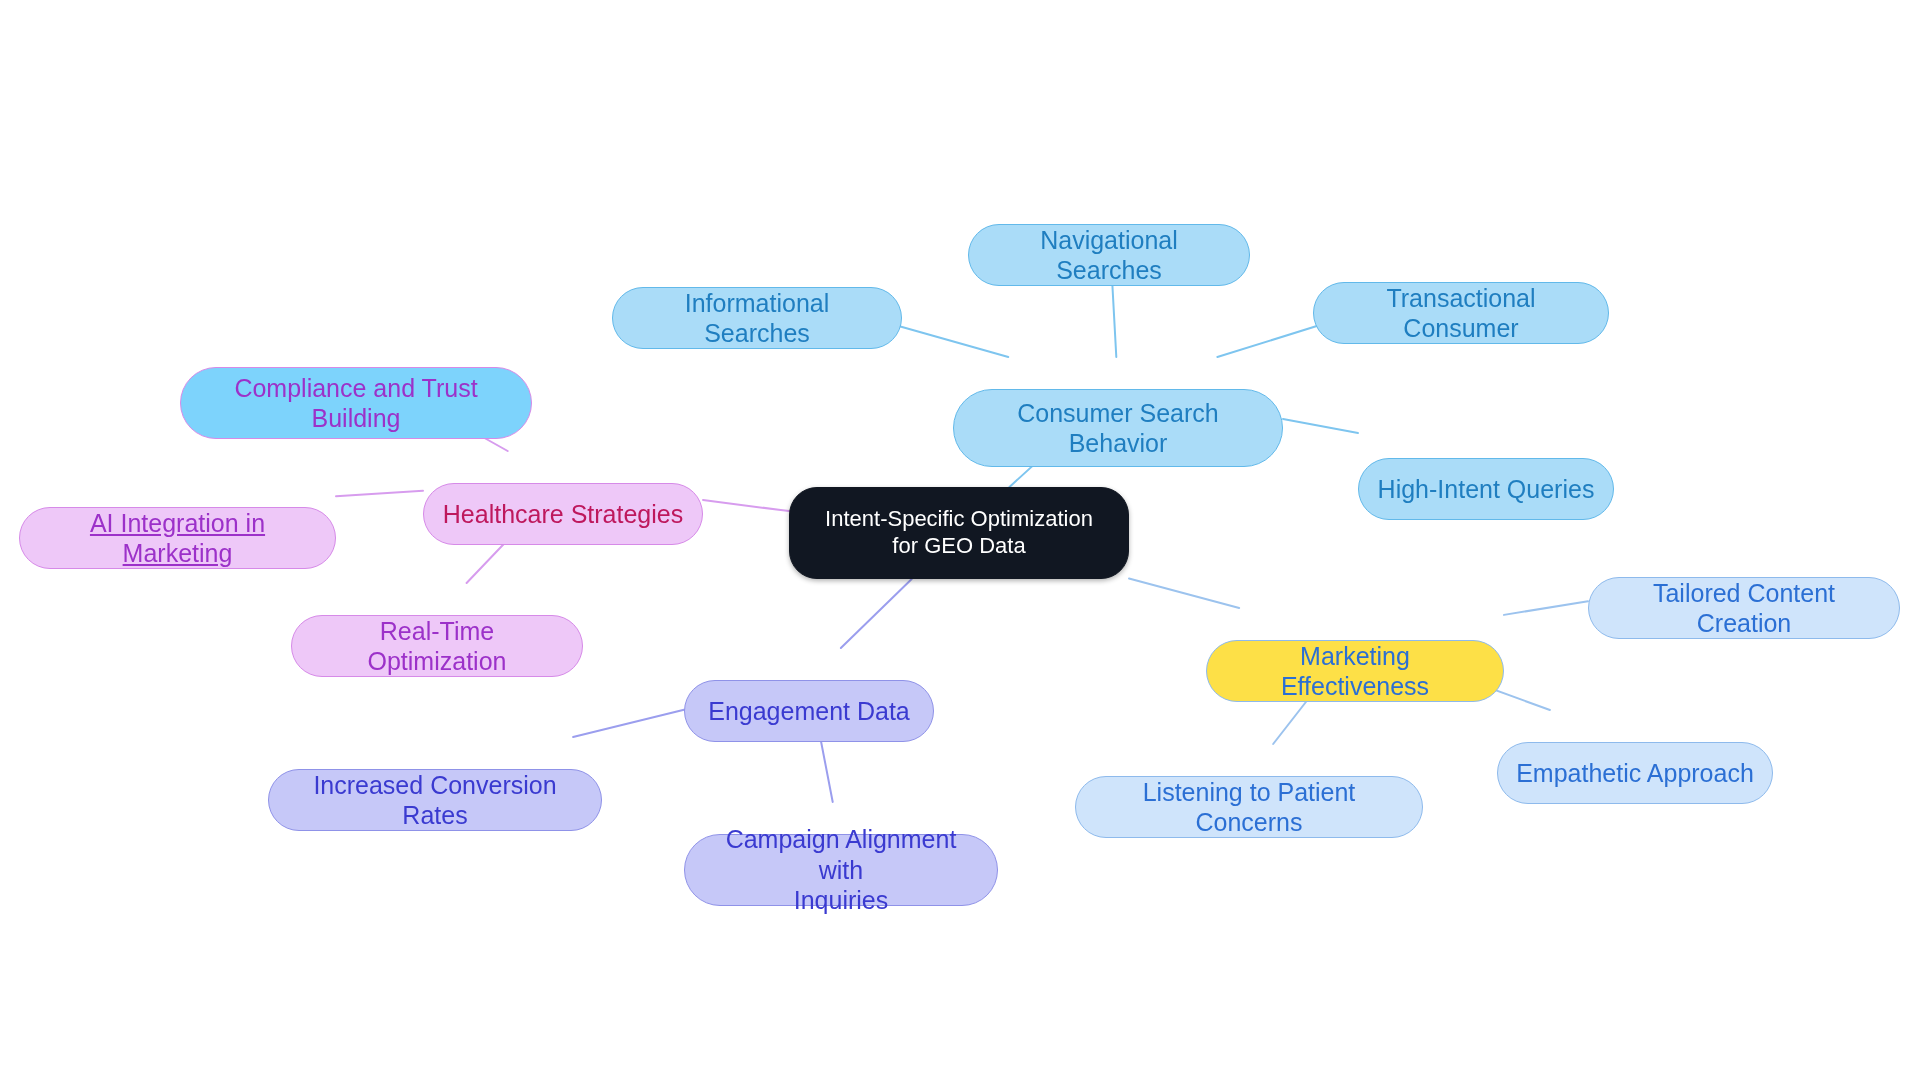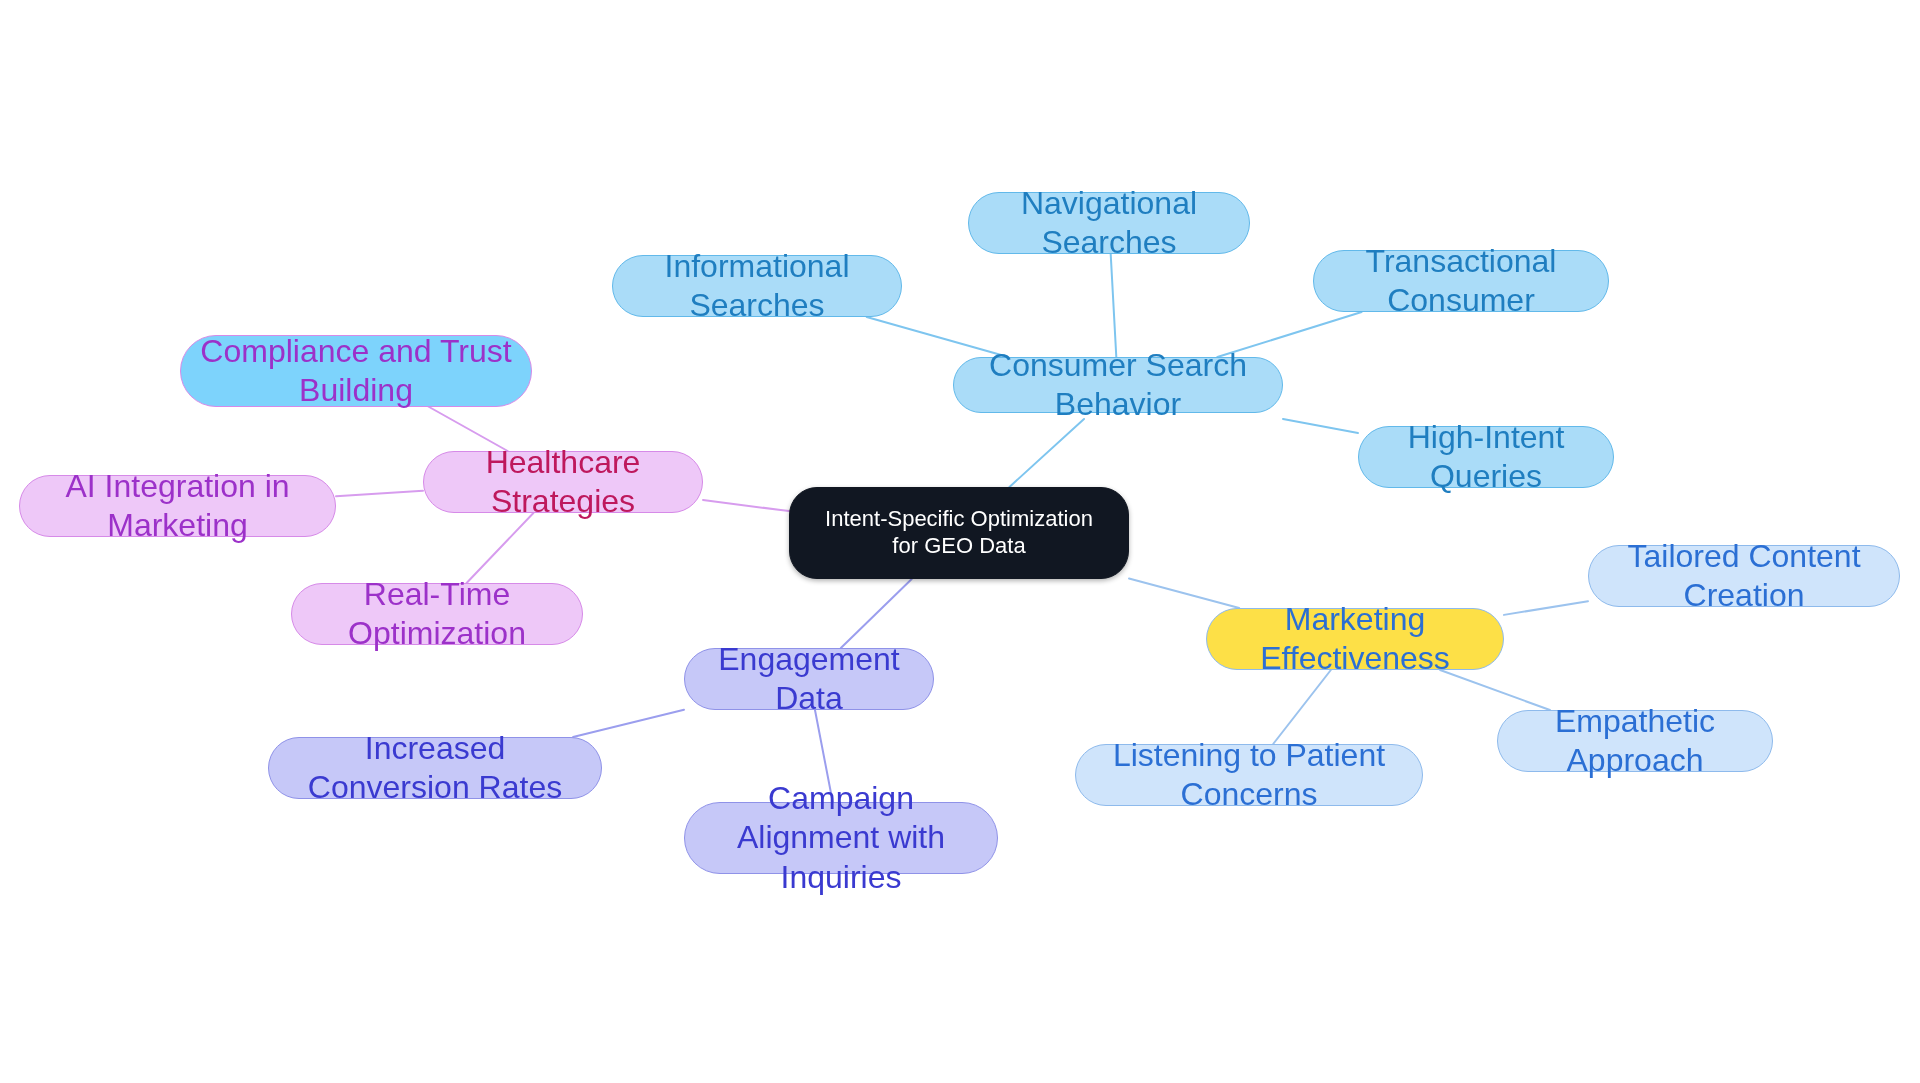--- a/index.html
+++ b/index.html
@@ -42,21 +42,22 @@
   }
   .node.root {
     border-radius: 28px;
     background: #111722;
     border-color: #111722;
     color: #ffffff;
     font-size: 22px;
     box-shadow: 0 2px 5px rgba(0,0,0,0.30);
   }
   .node.branch, .node.leaf {
-    font-size: 32px;
+    font-size: 25px;
+    margin-top: 32px;
   }
 </style>
 </head>
 <body>
 
 <div id="canvas">
   <svg id="edge-layer" viewBox="0 0 1920 1083">
       <line x1="1009.4413793103448" y1="487" x2="1084.0068965517241" y2="419" stroke="#7ec5ef" stroke-width="2" stroke-linecap="round"></line>
       <line x1="1008.2843137254902" y1="357" x2="866.7156862745098" y2="317" stroke="#7ec5ef" stroke-width="2" stroke-linecap="round"></line>
       <line x1="1116.3090909090909" y1="357" x2="1110.6909090909091" y2="254" stroke="#7ec5ef" stroke-width="2" stroke-linecap="round"></line>
@@ -70,31 +71,31 @@
       <line x1="684" y1="709.732044198895" x2="573.0898876404494" y2="737" stroke="#9b9eee" stroke-width="2" stroke-linecap="round"></line>
       <line x1="814.9759036144578" y1="710" x2="832.710843373494" y2="802" stroke="#9b9eee" stroke-width="2" stroke-linecap="round"></line>
       <line x1="789" y1="511.1060606060606" x2="703" y2="500.030303030303" stroke="#d79cee" stroke-width="2" stroke-linecap="round"></line>
       <line x1="507.6810344827586" y1="451" x2="411.3189655172414" y2="397" stroke="#d79cee" stroke-width="2" stroke-linecap="round"></line>
       <line x1="423" y1="490.715953307393" x2="336" y2="496.13229571984436" stroke="#d79cee" stroke-width="2" stroke-linecap="round"></line>
       <line x1="533.4090909090909" y1="513" x2="466.5909090909091" y2="583" stroke="#d79cee" stroke-width="2" stroke-linecap="round"></line>
     </svg>
   <div id="node-layer">
       <div class="node root" style="left: 789px; top: 487px; width: 340px; height: 92px;">Intent-Specific Optimization
 for GEO Data</div>
-      <div class="node branch" style="left: 953px; top: 357px; width: 330px; height: 56px; background: rgb(170, 220, 248); border-color: rgb(98, 185, 234); color: rgb(31, 126, 192);">Consumer Search Behavior</div>
+      <div class="node branch" style="left: 953px; top: 357px; width: 330px; height: 78px; background: rgb(170, 220, 248); border-color: rgb(98, 185, 234); color: rgb(31, 126, 192);">Consumer Search Behavior</div>
       <div class="node leaf" style="left: 612px; top: 255px; width: 290px; height: 62px; background: rgb(170, 220, 248); border-color: rgb(98, 185, 234); color: rgb(31, 126, 192);">Informational Searches</div>
       <div class="node leaf" style="left: 968px; top: 192px; width: 282px; height: 62px; background: rgb(170, 220, 248); border-color: rgb(98, 185, 234); color: rgb(31, 126, 192);">Navigational Searches</div>
       <div class="node leaf" style="left: 1313px; top: 250px; width: 296px; height: 62px; background: rgb(170, 220, 248); border-color: rgb(98, 185, 234); color: rgb(31, 126, 192);">Transactional Consumer</div>
       <div class="node leaf" style="left: 1358px; top: 426px; width: 256px; height: 62px; background: rgb(170, 220, 248); border-color: rgb(98, 185, 234); color: rgb(31, 126, 192);">High-Intent Queries</div>
       <div class="node branch" style="left: 1206px; top: 608px; width: 298px; height: 62px; background: #fde047; border-color: rgb(142, 186, 236); color: rgb(43, 111, 212);">Marketing Effectiveness</div>
       <div class="node leaf" style="left: 1588px; top: 545px; width: 312px; height: 62px; background: rgb(207, 228, 251); border-color: rgb(142, 186, 236); color: rgb(43, 111, 212);">Tailored Content Creation</div>
       <div class="node leaf" style="left: 1497px; top: 710px; width: 276px; height: 62px; background: rgb(207, 228, 251); border-color: rgb(142, 186, 236); color: rgb(43, 111, 212);">Empathetic Approach</div>
       <div class="node leaf" style="left: 1075px; top: 744px; width: 348px; height: 62px; background: rgb(207, 228, 251); border-color: rgb(142, 186, 236); color: rgb(43, 111, 212);">Listening to Patient Concerns</div>
       <div class="node branch" style="left: 684px; top: 648px; width: 250px; height: 62px; background: rgb(198, 200, 248); border-color: rgb(143, 146, 232); color: rgb(58, 58, 208);">Engagement Data</div>
       <div class="node leaf" style="left: 268px; top: 737px; width: 334px; height: 62px; background: rgb(198, 200, 248); border-color: rgb(143, 146, 232); color: rgb(58, 58, 208);">Increased Conversion Rates</div>
       <div class="node leaf" style="left: 684px; top: 802px; width: 314px; height: 72px; background: rgb(198, 200, 248); border-color: rgb(143, 146, 232); color: rgb(58, 58, 208);">Campaign Alignment with
 Inquiries</div>
       <div class="node branch" style="left: 423px; top: 451px; width: 280px; height: 62px; background: rgb(238, 200, 248); border-color: rgb(214, 138, 232); color: #be185d;">Healthcare Strategies</div>
       <div class="node leaf" style="left: 180px; top: 335px; width: 352px; height: 72px; background: #7dd3fc; border-color: rgb(214, 138, 232); color: rgb(156, 49, 201);">Compliance and Trust Building</div>
-      <div class="node leaf" style="left: 19px; top: 475px; width: 317px; height: 62px; background: rgb(238, 200, 248); border-color: rgb(214, 138, 232); color: rgb(156, 49, 201);">AI Integration in Marketing</div>
+      <div class="node leaf" style="left: 19px; top: 475px; width: 317px; height: 62px; background: rgb(238, 200, 248); border-color: rgb(214, 138, 232); color: rgb(156, 49, 201); text-decoration: underline;">AI Integration in Marketing</div>
       <div class="node leaf" style="left: 291px; top: 583px; width: 292px; height: 62px; background: rgb(238, 200, 248); border-color: rgb(214, 138, 232); color: rgb(156, 49, 201);">Real-Time Optimization</div>
     </div>
 </div>
 
 </body></html>

